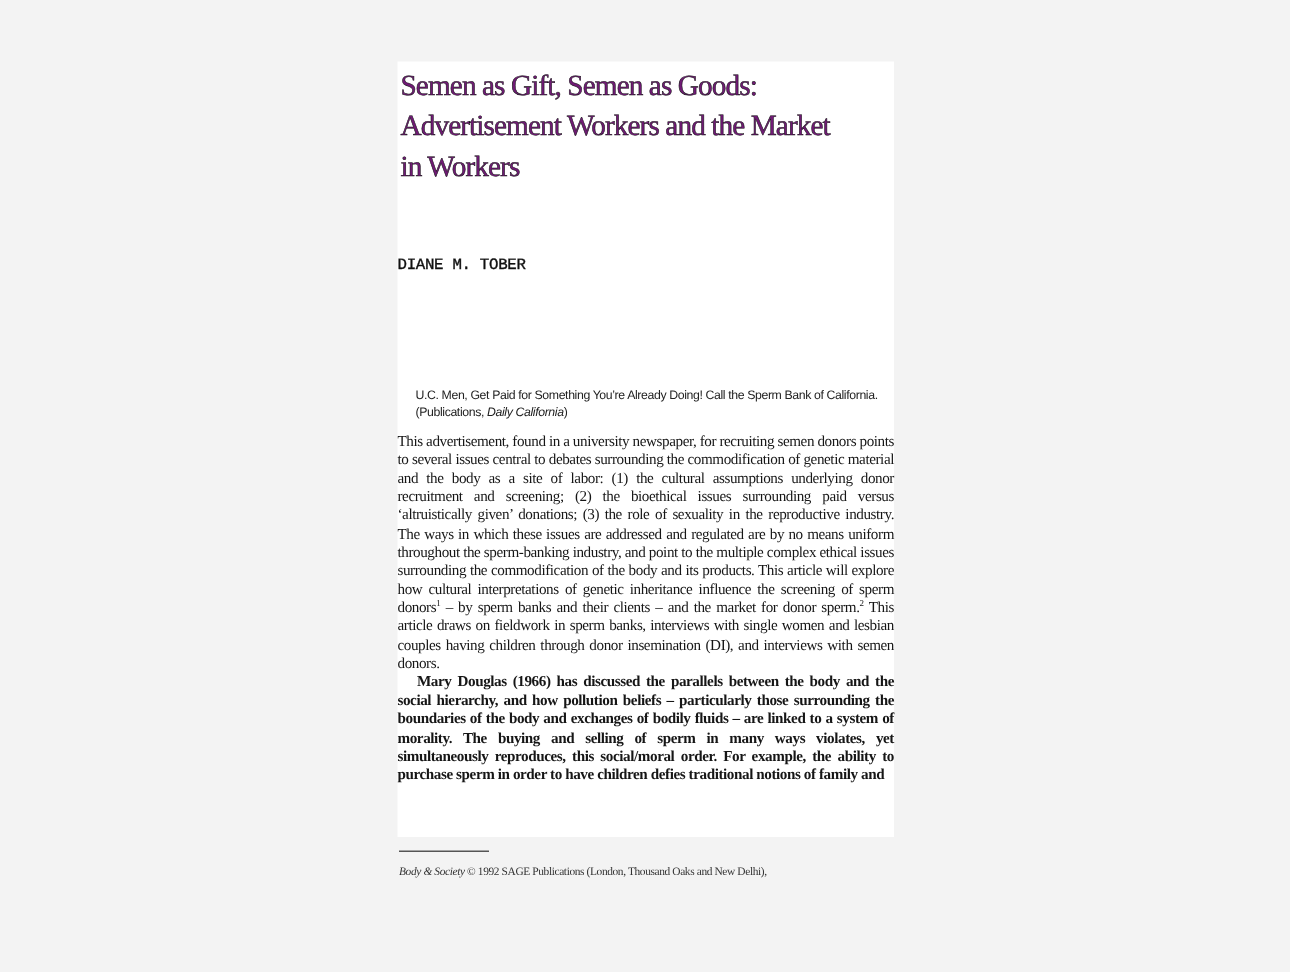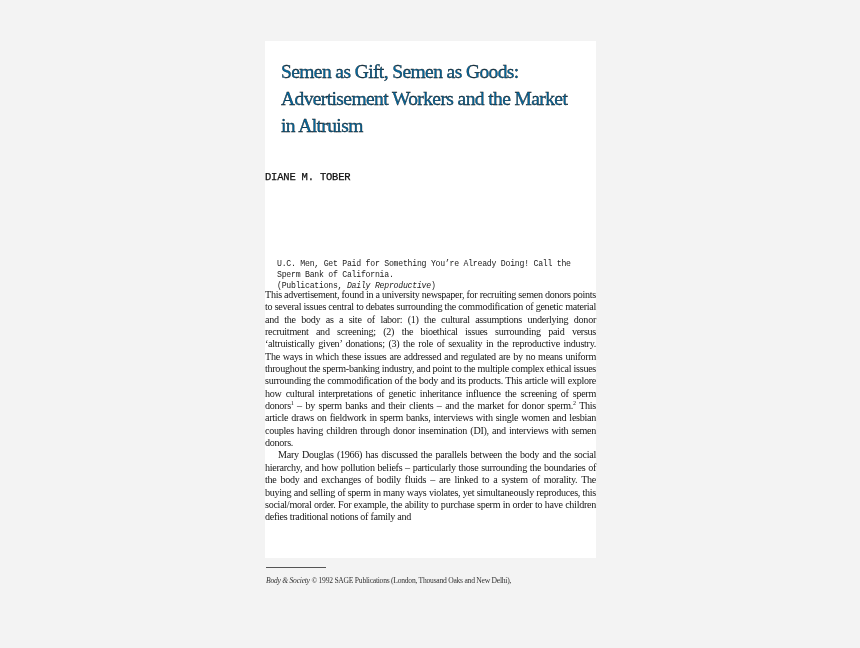--- a/index.html
+++ b/index.html
@@ -19,42 +19,42 @@
       background: #ffffff;
     }
     .title {
       position: absolute;
       left: 265px;
       top: 42px;
       width: 340px;
       font-family: "Liberation Serif", serif;
       font-size: 19.5px;
       line-height: 27px;
-      color: #0369a1;
+      color: #701a75;
       letter-spacing: -0.6px;
       font-weight: normal;
-      margin: 16px;
+      margin: 2px;
       -webkit-text-stroke: 0.35px #111;
     }
     .author {
       position: absolute;
       left: 265px;
       top: 171px;
       font-family: Liberation Mono, monospace;
       font-size: 10.5px;
       letter-spacing: -0.2px;
       color: #111;
       -webkit-text-stroke: 0.25px #111;
     }
     .epigraph {
       position: absolute;
       left: 277px;
       top: 258px;
       width: 320px;
-      font-family: Liberation Mono, monospace;
+      font-family: Liberation Sans, sans-serif;
       font-size: 8.2px;
       line-height: 11px;
       letter-spacing: -0.25px;
       color: #222;
     }
     .body {
       position: absolute;
       left: 265px;
       top: 289px;
       width: 331px;
@@ -63,20 +63,21 @@
       line-height: 12.35px;
       letter-spacing: -0.28px;
       color: #161616;
       text-align: justify;
     }
     .body p {
       margin: 0;
     }
     .body p.indent {
       text-indent: 13px;
+      font-weight: bold;
     }
     .body sup {
       font-size: 6px;
       line-height: 0;
       vertical-align: 4px;
     }
     .rule {
       position: absolute;
       left: 266px;
       top: 567px;
@@ -99,28 +100,28 @@
     i { font-style: italic; }
   </style>
 </head>
 <body>
 
 <div class="page"></div>
 
 <h1 class="title">
   <div>Semen as Gift, Semen as Goods:</div>
   <div>Advertisement Workers and the Market</div>
-  <div>in Altruism</div>
+  <div>in Workers</div>
 </h1>
 
 <div class="author">DIANE M. TOBER</div>
 
 <div class="epigraph">
   <div>U.C. Men, Get Paid for Something You’re Already Doing! Call the Sperm Bank of California.</div>
-  <div><span>(Publications, </span><i>Daily Reproductive</i><span>)</span></div>
+  <div><span>(Publications, </span><i>Daily California</i><span>)</span></div>
 </div>
 
 <div class="body">
   <p><span>This advertisement, found in a university newspaper, for recruiting semen donors points to several issues central to debates surrounding the commodification of genetic material and the body as a site of labor: (1) the cultural assumptions underlying donor recruitment and screening; (2) the bioethical issues surrounding paid versus ‘altruistically given’ donations; (3) the role of sexuality in the reproductive industry. The ways in which these issues are addressed and regulated are by no means uniform throughout the sperm-banking industry, and point to the multiple complex ethical issues surrounding the commodification of the body and its products. This article will explore how cultural interpretations of genetic inheritance influence the screening of sperm donors</span><sup>1</sup><span> – by sperm banks and their clients – and the market for donor sperm.</span><sup>2</sup><span> This article draws on fieldwork in sperm banks, interviews with single women and lesbian couples having children through donor insemination (DI), and interviews with semen donors.</span></p>
   <p class="indent">Mary Douglas (1966) has discussed the parallels between the body and the social hierarchy, and how pollution beliefs – particularly those surrounding the boundaries of the body and exchanges of bodily fluids – are linked to a system of morality. The buying and selling of sperm in many ways violates, yet simultaneously reproduces, this social/moral order. For example, the ability to purchase sperm in order to have children defies traditional notions of family and</p>
 </div>
 
 <div class="rule"></div>
 
 <div class="footer">

